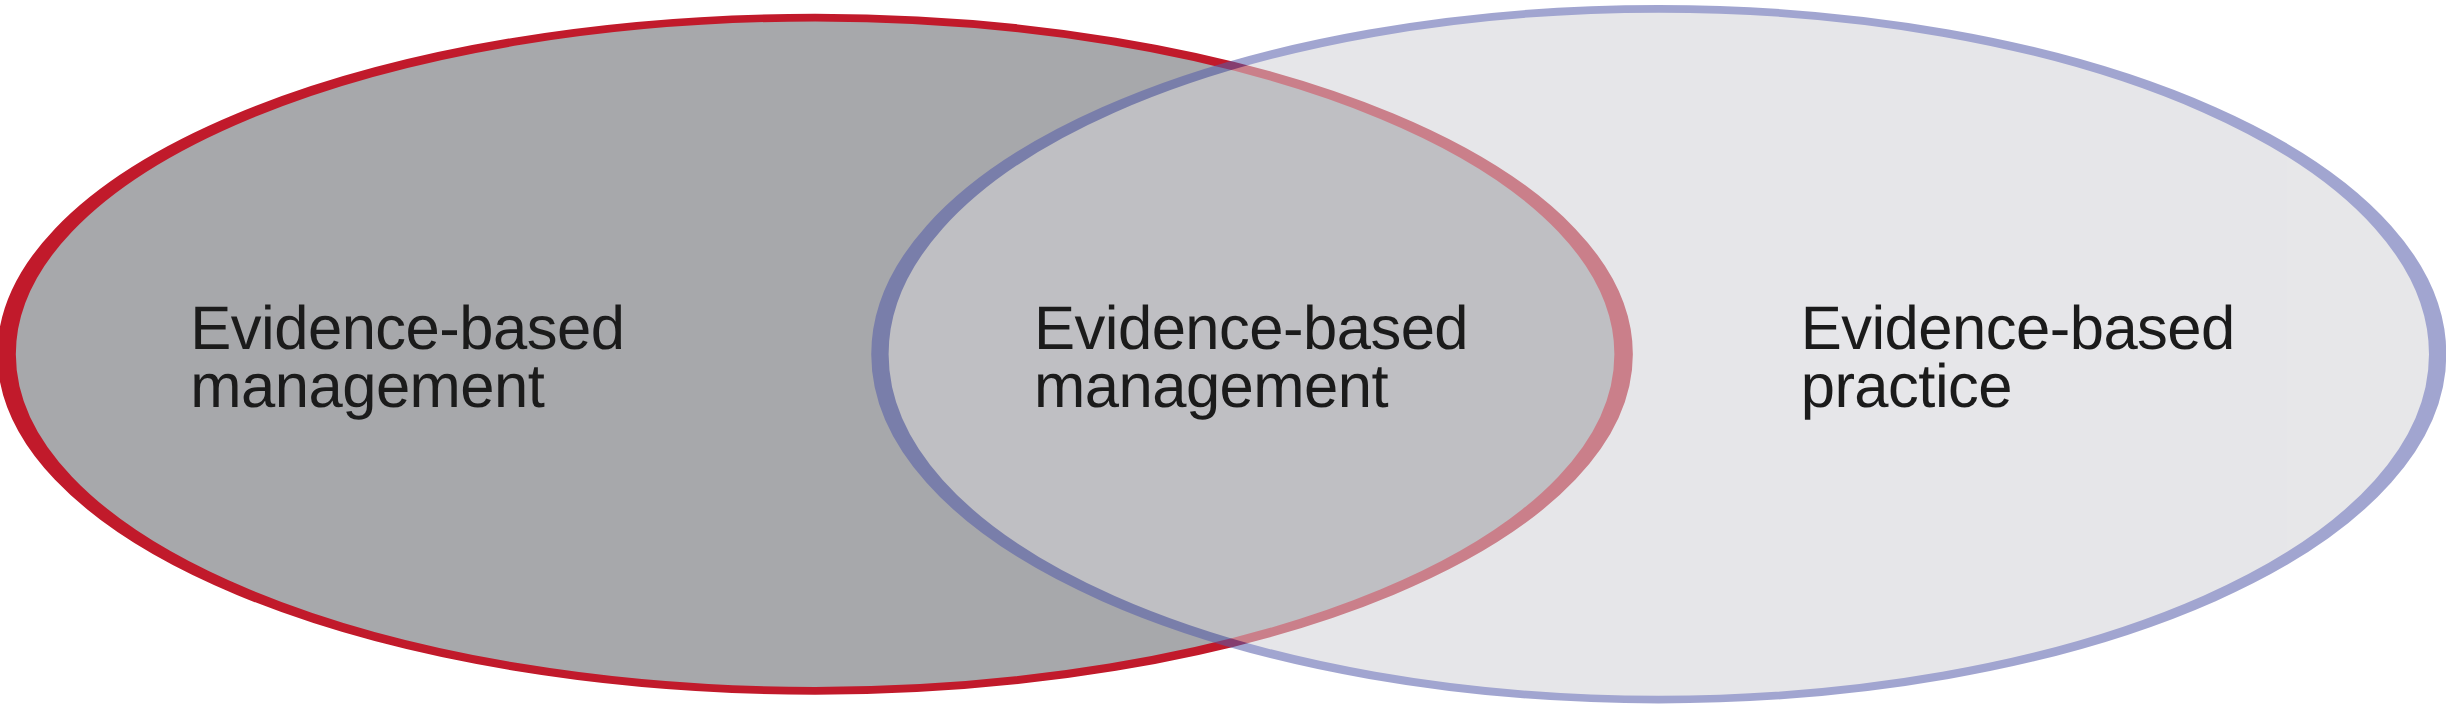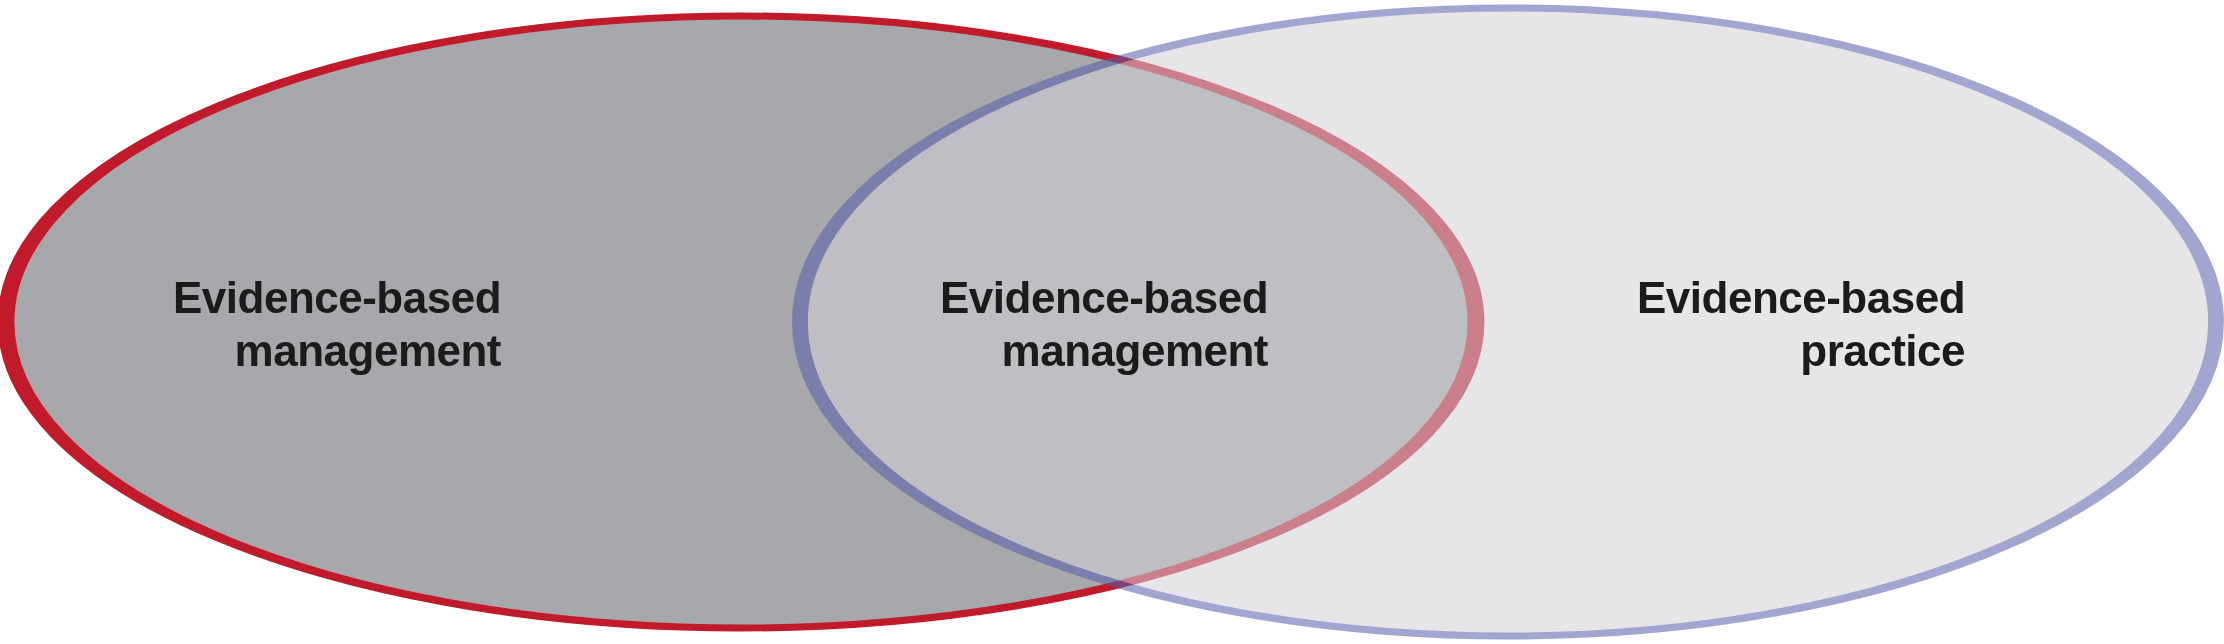--- a/index.html
+++ b/index.html
@@ -15,27 +15,26 @@
     background: #ffffff;
     font-family: "Liberation Sans", sans-serif;
   }
   .canvas svg {
     position: absolute;
     inset: 0;
     display: block;
   }
   .venn-label {
     position: absolute;
-    font-weight: 700;
-    font-size: 44px;
+    font-weight: 400;
+    font-size: 56px;
     line-height: 53px;
     letter-spacing: -0.5px;
     color: #1b1b1b;
     white-space: nowrap;
-    text-align: right;
   }
   .venn-label span { display: block; }
   .label-management { left: 173px; top: 271px; }
   .label-framework  { left: 940px; top: 271px; }
   .label-practice   { left: 1637px; top: 271px; }
 </style>
 </head>
 <body>
 
 <div class="canvas">

